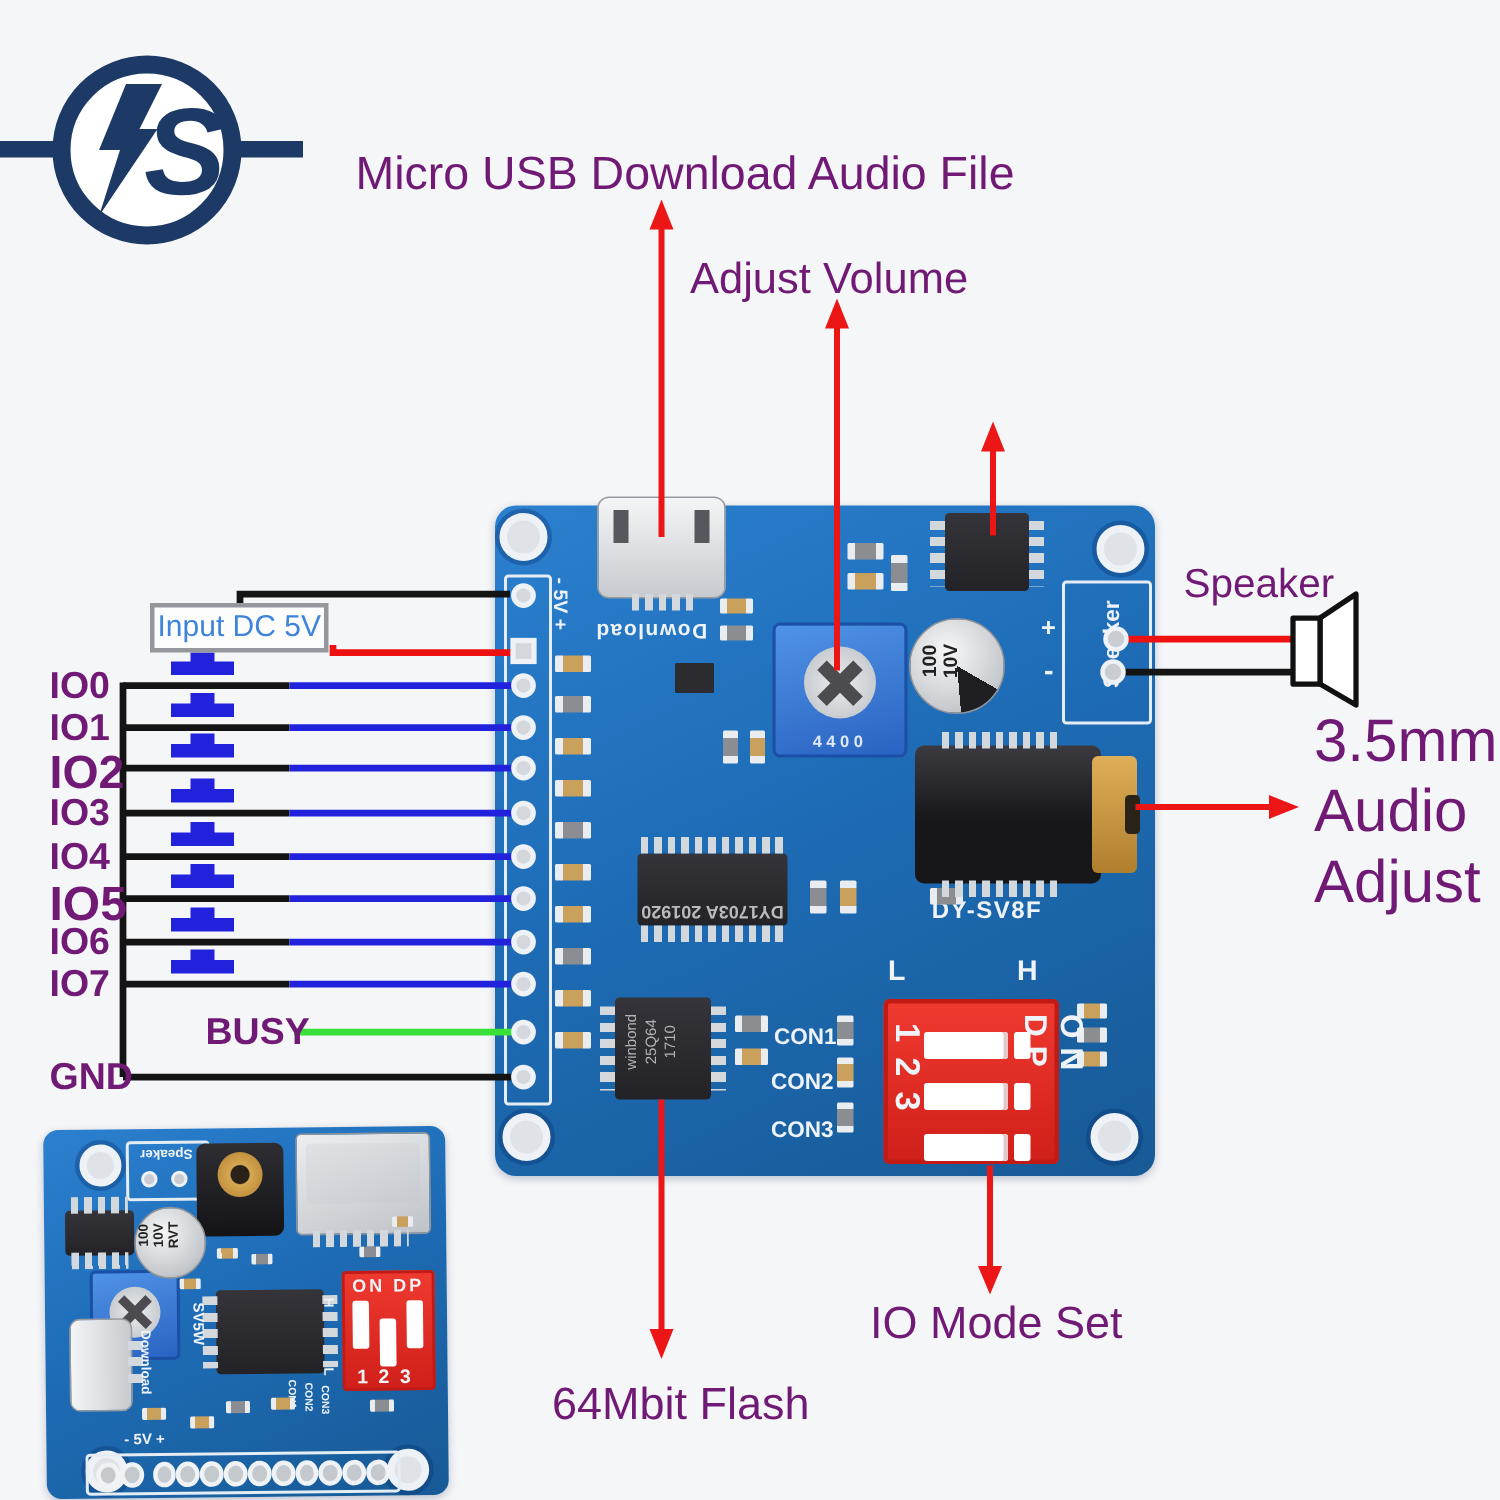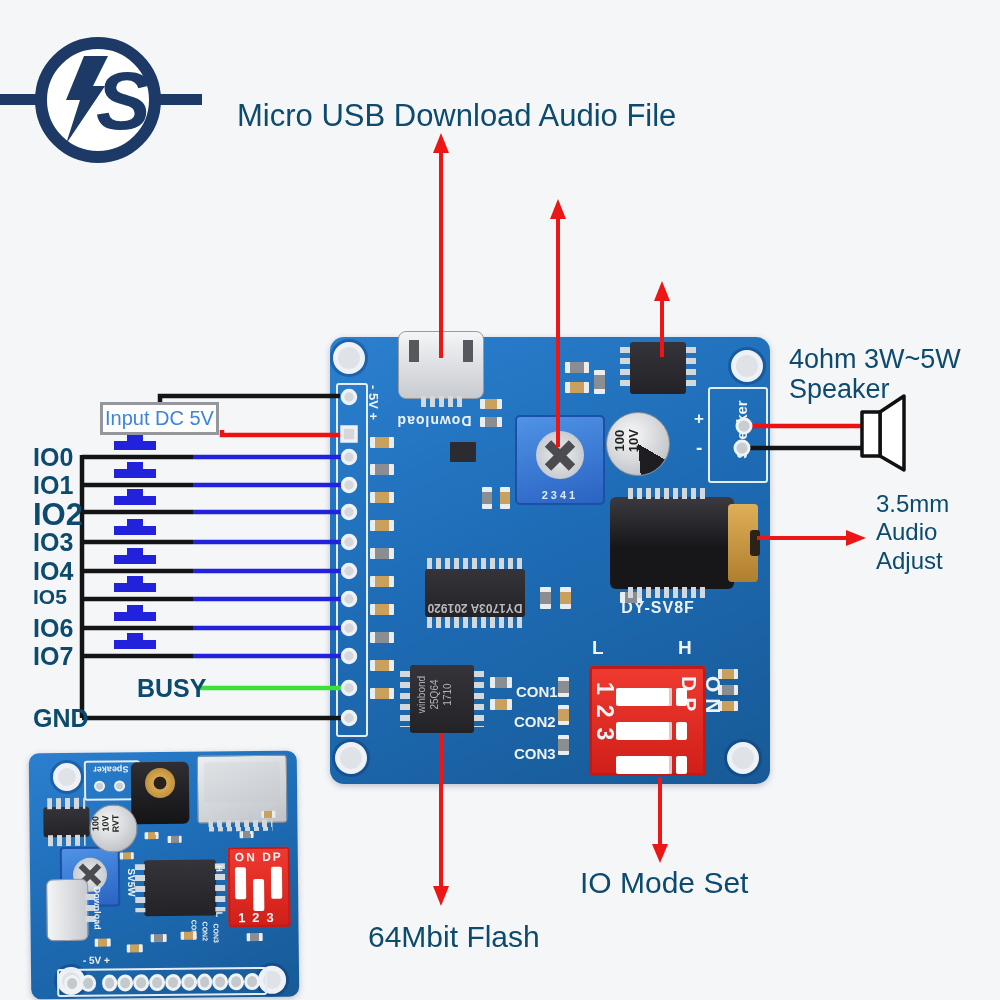--- a/index.html
+++ b/index.html
@@ -1,19 +1,19 @@
 <!DOCTYPE html>
 <html><head>
 <meta charset="utf-8">
 <style>
   html,body{margin:0;padding:0;background:#e9eaee;}
   #stage{position:relative;width:1000px;height:1000px;background:#f5f6f8;overflow:hidden;
          font-family:"Liberation Sans",sans-serif;}
   .abs{position:absolute;}
-  .lbl{position:absolute;color:#0c4a6e;white-space:pre;line-height:1.12;z-index:6;}
+  .lbl{position:absolute;color:#701a75;white-space:pre;line-height:1.12;z-index:6;}
   .silk{color:#eef3f8;font-weight:bold;position:absolute;}
   .vtext{writing-mode:vertical-rl;}
   .rot180{transform:rotate(180deg);}
   .rotm90{transform:rotate(-90deg);}
   .rot90{transform:rotate(90deg);}
   
   .board{position:absolute;background:linear-gradient(155deg,#2b80cf 0%,#1e6cb6 45%,#175a96 100%);
          border-radius:14px;box-shadow:0 2px 6px rgba(20,40,80,.25);z-index:1;}
   .mhole{position:absolute;border-radius:50%;background:#dfe3e7;border:5px solid #eef2f6;
          box-shadow:0 0 0 3px rgba(10,50,110,.35);}
@@ -34,34 +34,35 @@
 
   <svg class="abs" style="left:0;top:26px;z-index:5" width="202" height="150" viewBox="0 0 202 150">
     <rect x="0" y="68" width="38" height="11" fill="#1d3a66"></rect>
     <rect x="157" y="68" width="45" height="11" fill="#1d3a66"></rect>
     <circle cx="98" cy="74" r="57" fill="#ffffff" stroke="#1d3a66" stroke-width="12"></circle>
     <polygon points="84,30 108,30 93,60 105,60 66,118 80,74 66,74" fill="#1d3a66"></polygon>
     <text x="96" y="103" font-size="82" font-weight="bold" font-style="italic" font-family="Liberation Sans, sans-serif" fill="#1d3a66">S</text>
   </svg>
 
   <div class="lbl" style="left:237px;top:99px;font-size:31px">Micro USB Download Audio File</div>
-  <div class="lbl" style="left:789px;top:344px;font-size:27px"><span>4ohm 3W~5W</span><br><span>Speaker</span></div>
-  <div class="lbl" style="left:876px;top:490px;font-size:24px;line-height:1.18"><span>3.5mm</span><br><span>Audio</span><br><span>Adjust</span></div>
+  <div class="lbl" style="left:460px;top:170px;font-size:29px">Adjust Volume</div>
+  <div class="lbl" style="left:789px;top:344px;font-size:27px"><br><span>Speaker</span></div>
+  <div class="lbl" style="left:876px;top:471px;font-size:40px;line-height:1.18"><span>3.5mm</span><br><span>Audio</span><br><span>Adjust</span></div>
   <div class="lbl" style="left:580px;top:866px;font-size:30px">IO Mode Set</div>
   <div class="lbl" style="left:368px;top:920px;font-size:30px">64Mbit Flash</div>
 
   <div class="abs" style="left:100px;top:402px;width:113px;height:27px;border:3px solid #94989d;background:#fdfdfe;z-index:6;
        color:#3e84da;font-size:20px;text-align:center;line-height:26px">Input DC 5V</div>
 
   <div class="lbl" style="left:33px;top:443px;font-size:25px;font-weight:bold">IO0</div>
   <div class="lbl" style="left:33px;top:471px;font-size:25px;font-weight:bold">IO1</div>
   <div class="lbl" style="left:33px;top:498px;font-size:31px;font-weight:bold">IO2</div>
   <div class="lbl" style="left:33px;top:528px;font-size:25px;font-weight:bold">IO3</div>
   <div class="lbl" style="left:33px;top:557px;font-size:25px;font-weight:bold">IO4</div>
-  <div class="lbl" style="left:33px;top:585px;font-size:21px;font-weight:bold">IO5</div>
+  <div class="lbl" style="left:33px;top:585px;font-size:32px;font-weight:bold">IO5</div>
   <div class="lbl" style="left:33px;top:614px;font-size:25px;font-weight:bold">IO6</div>
   <div class="lbl" style="left:33px;top:642px;font-size:25px;font-weight:bold">IO7</div>
   <div class="lbl" style="left:137px;top:674px;font-size:25px;font-weight:bold">BUSY</div>
   <div class="lbl" style="left:33px;top:704px;font-size:25px;font-weight:bold">GND</div>
 
   <div id="main-board" class="board" style="left:330px;top:337px;width:440px;height:447px">
     <div class="mhole" style="left:3px;top:5px;width:22px;height:22px"></div>
     <div class="mhole" style="left:401px;top:13px;width:22px;height:22px"></div>
     <div class="mhole" style="left:5px;top:405px;width:22px;height:22px"></div>
     <div class="mhole" style="left:397px;top:405px;width:22px;height:22px"></div>
@@ -97,21 +98,21 @@
       </div>
     </div>
 
     <div class="abs" style="left:185px;top:78px;width:86px;height:86px;border-radius:5px;
          background:linear-gradient(165deg,#4f93e6,#2a63c2);border:2px solid #1c4fa6;z-index:2">
       <div class="abs" style="left:19px;top:14px;width:48px;height:48px;border-radius:50%;
            background:radial-gradient(circle,#eceef0,#b9bdc2)">
         <div class="abs" style="left:7px;top:20px;width:34px;height:9px;background:#4c4c50;transform:rotate(45deg)"></div>
         <div class="abs" style="left:7px;top:20px;width:34px;height:9px;background:#4c4c50;transform:rotate(-45deg)"></div>
       </div>
-      <div class="silk" style="left:0;right:0;bottom:2px;text-align:center;font-size:11px;letter-spacing:3px;color:#dfe9f6">2341</div>
+      <div class="silk" style="left:0;right:0;bottom:2px;text-align:center;font-size:11px;letter-spacing:3px;color:#dfe9f6">4400</div>
     </div>
 
     <div class="abs" style="left:280px;top:160px;width:148px;height:92px;z-index:2">
       <div class="abs" style="left:0;top:0;width:124px;height:92px;background:linear-gradient(180deg,#3a3a40,#17171a 55%);border-radius:6px"></div>
       <div class="abs" style="left:118px;top:7px;width:30px;height:78px;background:linear-gradient(180deg,#dfae58,#b07f2e);border-radius:4px">
         <div class="abs" style="right:-2px;top:26px;width:10px;height:26px;background:#2b2218;border-radius:3px"></div>
       </div>
       <div class="pins-h" style="left:18px;top:-9px;width:80px"></div>
       <div class="pins-h" style="left:18px;bottom:-9px;width:80px"></div>
     </div>

